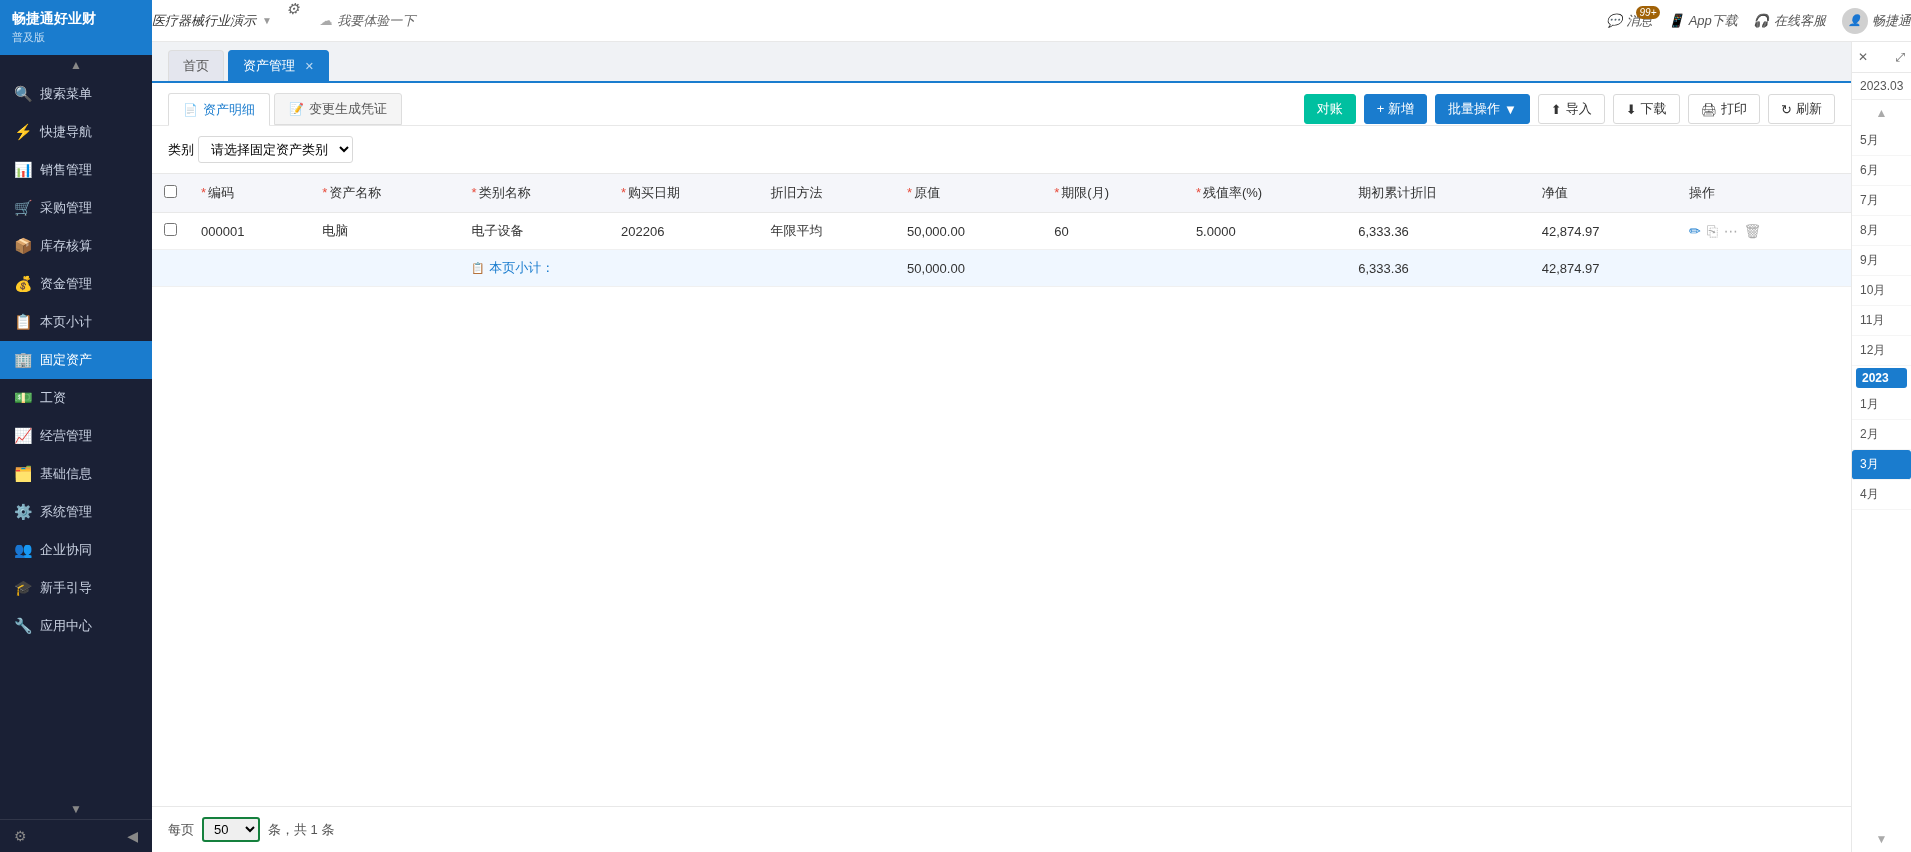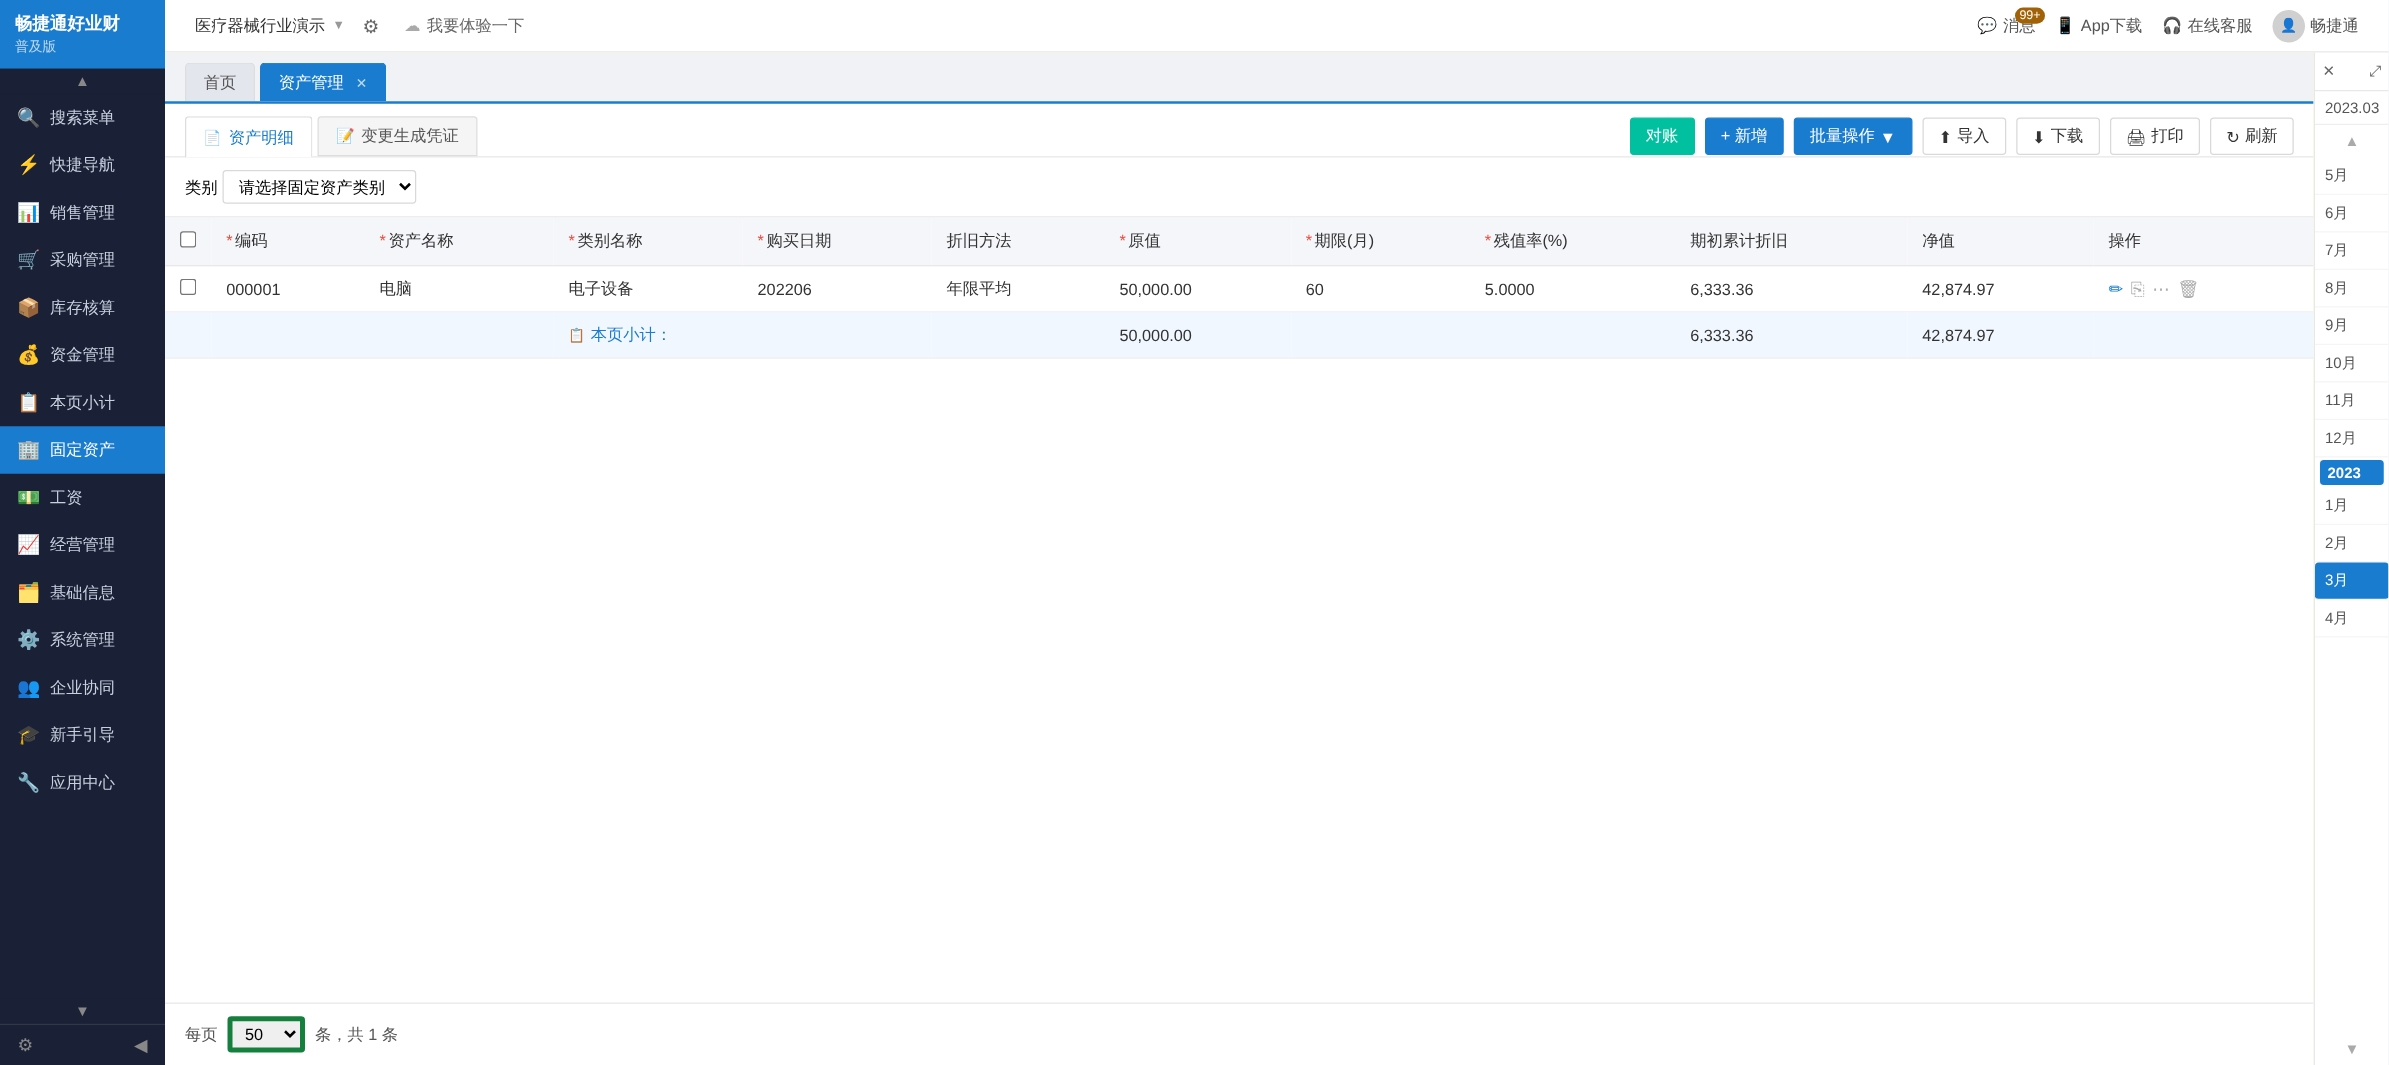--- a/index.html
+++ b/index.html
@@ -1,20 +1,20 @@
 <!DOCTYPE html>
 <html><head>
   <meta charset="utf-8">
   <style>
     * { box-sizing: border-box; margin: 0; padding: 0; }
     body { font-family: 'Microsoft YaHei', Arial, sans-serif; font-size: 13px; background: #f0f2f5; display: flex; height: 852px; overflow: hidden; }
 
     
     .sidebar {
-      width: 132px;
+      width: 152px;
       background: #1a2035;
       display: flex;
       flex-direction: column;
       color: #c8d0e0;
       flex-shrink: 0;
       position: relative;
     }
     .sidebar-logo {
       background: #1a7cce;
       padding: 10px 12px;
@@ -62,25 +62,25 @@
       display: flex;
       flex-direction: column;
       overflow: hidden;
     }
 
     
     .topbar {
       background: white;
       height: 42px;
       display: flex;
-      align-items: center;
-      padding: 0 24px;
+      padding: 0 0;
       border-bottom: 1px solid #e8e8e8;
       gap: 10px;
       flex-shrink: 0;
+      font-style: italic;
     }
     .topbar-company {
       display: flex;
       align-items: center;
       gap: 6px;
       color: #333;
       font-size: 13px;
       cursor: pointer;
     }
     .topbar-company .arrow { color: #999; font-size: 10px; }
@@ -297,21 +297,21 @@
       padding: 10px 16px;
       border-top: 1px solid #e8e8e8;
       flex-shrink: 0;
       gap: 8px;
       font-size: 13px;
       color: #555;
       background: white;
     }
     .pagination select {
       padding: 2px 6px;
-      border: 4px solid #15803d;
+      border: 2px solid #15803d;
       border-radius: 3px;
       font-size: 13px;
     }
 
     
     .right-panel {
       width: 60px;
       background: white;
       border-left: 1px solid #e8e8e8;
       display: flex;

